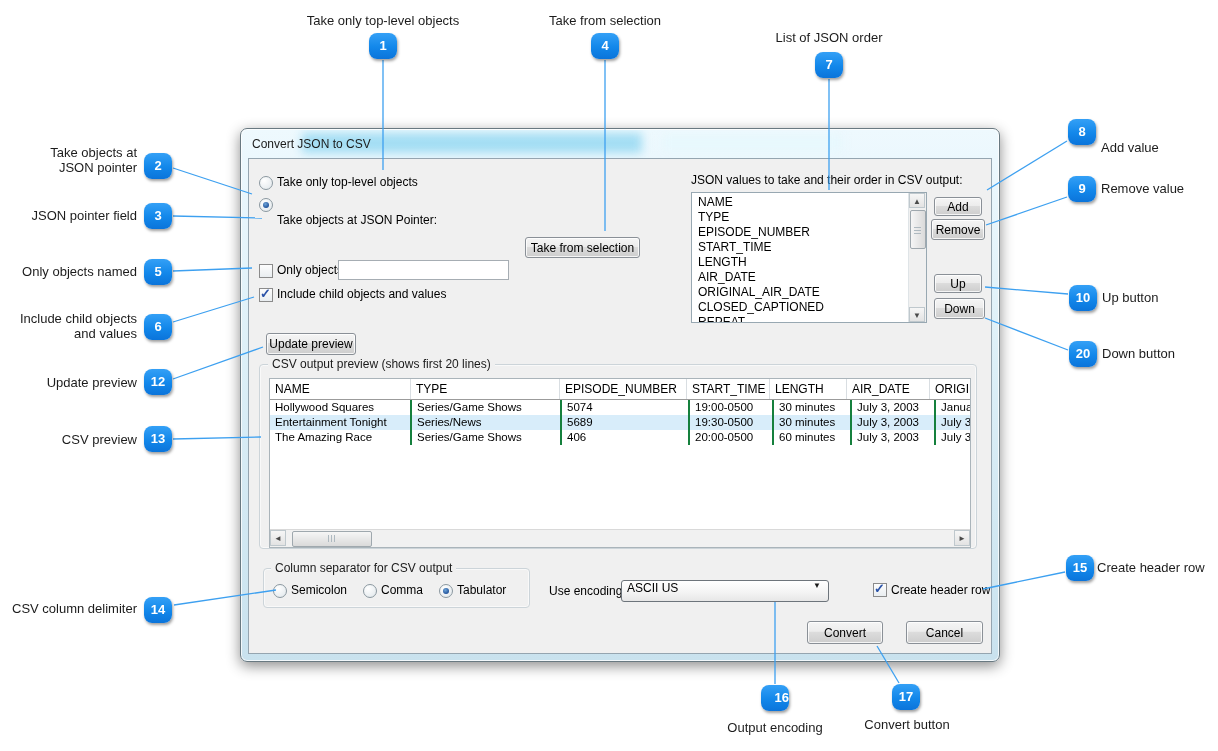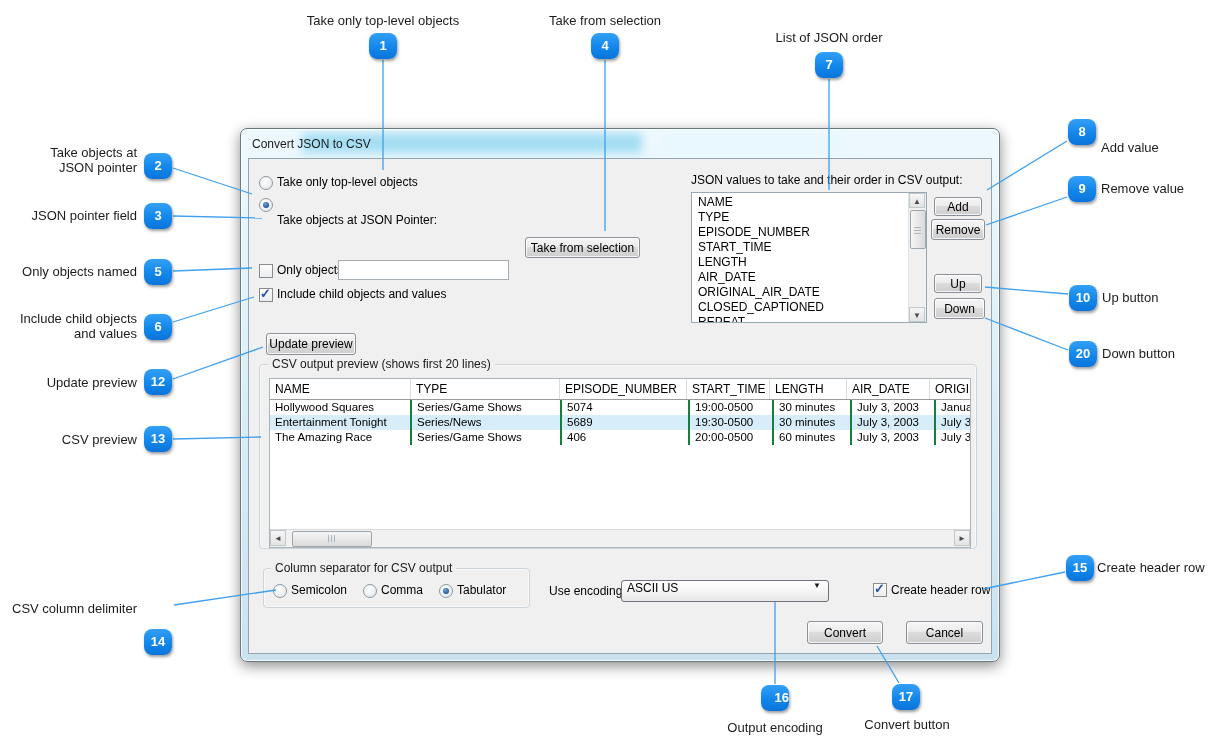--- a/index.html
+++ b/index.html
@@ -249,21 +249,21 @@
   <div class="lbl wrap" style="left:7px;width:130px;top:311px;">Include child objects and values</div>
   <div class="badge" style="left:144px;top:314px;">6</div>
 
   <div class="lbl rightalign" style="top:375px;">Update preview</div>
   <div class="badge" style="left:144px;top:369px;">12</div>
 
   <div class="lbl rightalign" style="top:432px;">CSV preview</div>
   <div class="badge" style="left:144px;top:426px;">13</div>
 
   <div class="lbl rightalign" style="top:601px;">CSV column delimiter</div>
-  <div class="badge" style="left:144px;top:597px;margin-top:32px;">14</div>
+  <div class="badge" style="left:144px;top:597px;">14</div>
 
   <div class="badge" style="left:1068px;top:119px;">8</div>
   <div class="lbl" style="left:1101px;top:140px;">Add value</div>
 
   <div class="badge" style="left:1068px;top:176px;">9</div>
   <div class="lbl" style="left:1101px;top:181px;">Remove value</div>
 
   <div class="badge" style="left:1069px;top:285px;">10</div>
   <div class="lbl" style="left:1102px;top:290px;">Up button</div>
 

